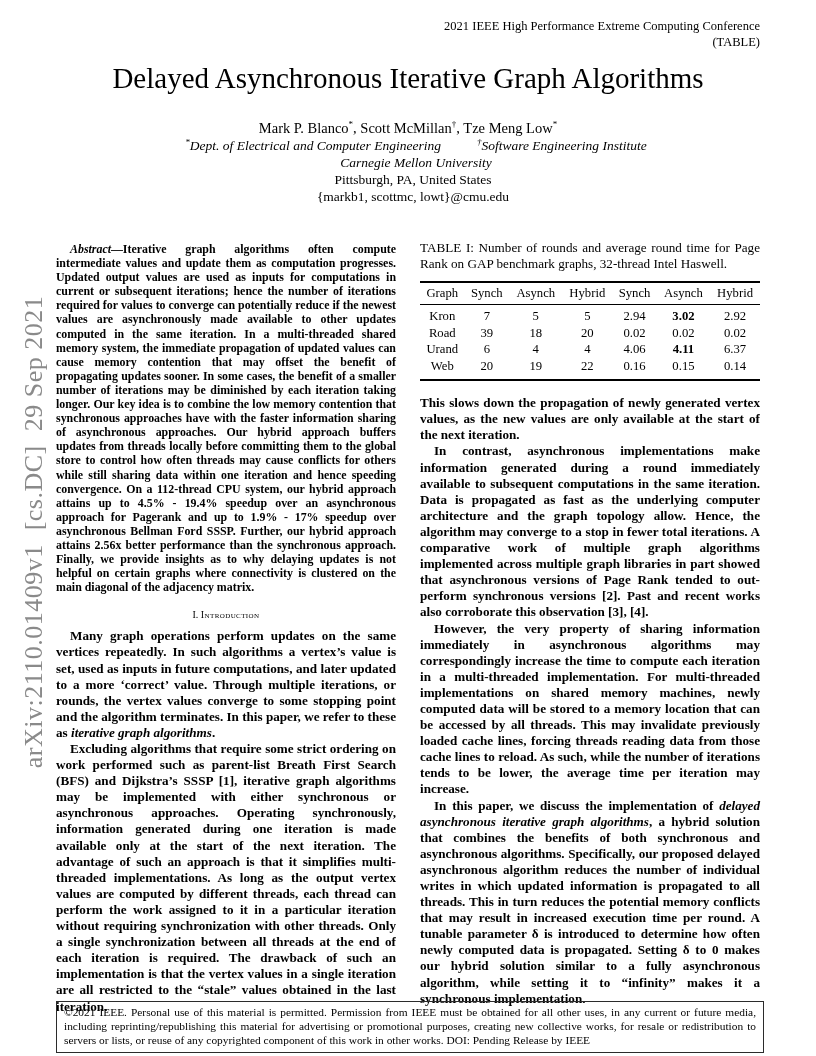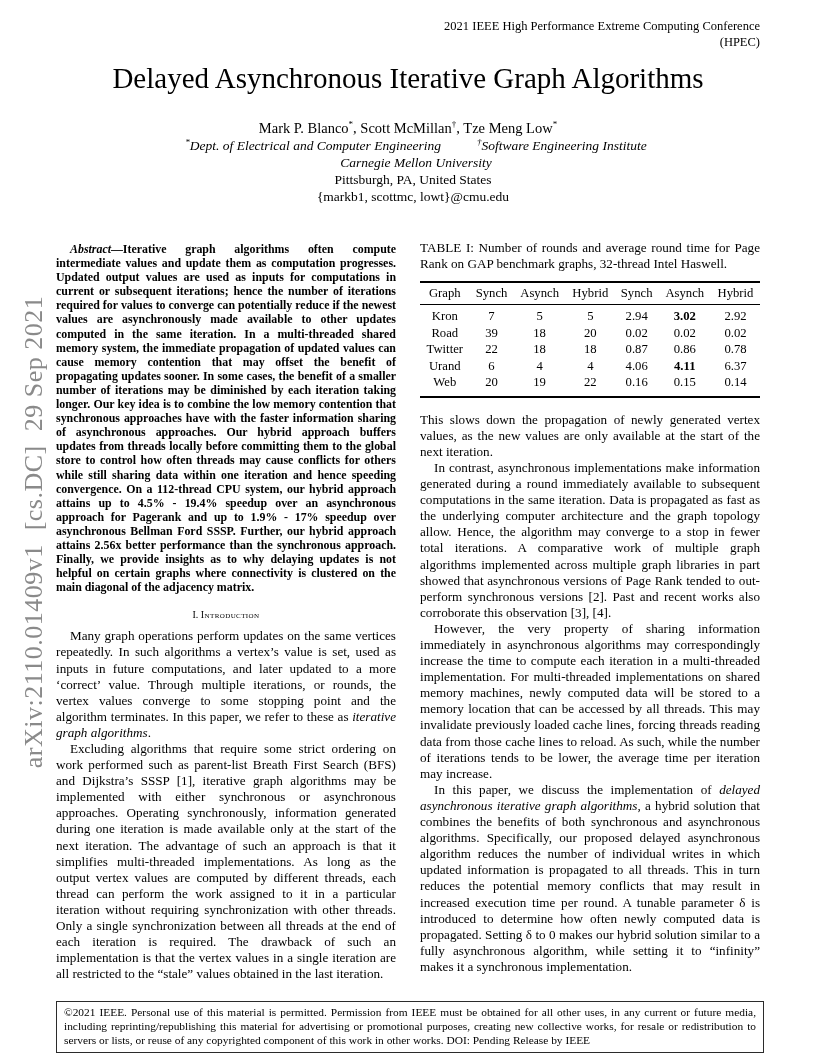--- a/index.html
+++ b/index.html
@@ -38,21 +38,21 @@
     font-weight:bold;font-size:11.9px;line-height:14.1px;
     text-align:justify;text-indent:14px;margin:2px 0 15px 0;
   }
   .abstract .abstract-label{font-style:italic;}
   .section-heading{
     text-align:center;font-size:10px;margin:11px 0 8px 0;font-weight:normal;
   }
   .section-heading .sc{font-variant:small-caps;letter-spacing:0.4px;}
   .body-par{
     font-size:13.15px;line-height:16.1px;text-align:justify;
-    margin:0;text-indent:14px;
+    margin:0;text-indent:14px;font-weight:bold;
   }
   .body-par.no-indent{text-indent:0;}
   .body-par .ital{font-style:italic;}
   .table-caption{
     font-size:13.15px;line-height:16.1px;text-align:justify;margin:0 0 9px 0;
   }
   table.data-table{
     width:100%;border-collapse:collapse;table-layout:auto;
     border-top:2px solid #000;border-bottom:2px solid #000;
     font-size:12.7px;margin:0 0 14px 0;
@@ -67,21 +67,21 @@
     position:absolute;left:56px;top:1001px;width:692px;
     border:1px solid #2b2b2b;padding:4px 7px;
     font-size:11.4px;line-height:13.9px;text-align:justify;
   }
 </style>
 </head>
 <body>
 
 <div class="page-header">
   <div>2021 IEEE High Performance Extreme Computing Conference</div>
-  <div>(HPEC)</div>
+  <div>(TABLE)</div>
 </div>
 
 <div class="arxiv-watermark">arXiv:2110.01409v1  [cs.DC]  29 Sep 2021</div>
 
 <h1 class="paper-title">Delayed Asynchronous Iterative Graph Algorithms</h1>
 
 <div class="author-block">
   <div class="author-line"><span>Mark P. Blanco</span><sup>*</sup><span>, </span><span>Scott McMillan</span><sup>†</sup><span>, </span><span>Tze Meng Low</span><sup>*</sup></div>
   <div class="affil-line"><sup>*</sup><span>Dept. of Electrical and Computer Engineering</span><span class="affil-gap"></span><sup>†</sup><span>Software Engineering Institute</span></div>
   <div class="affil-line">Carnegie Mellon University</div>
@@ -128,29 +128,20 @@
           <tr>
             <td>Road</td>
             <td>39</td>
             <td>18</td>
             <td>20</td>
             <td>0.02</td>
             <td>0.02</td>
             <td>0.02</td>
           </tr>
           <tr>
-            <td>Twitter</td>
-            <td>22</td>
-            <td>18</td>
-            <td>18</td>
-            <td>0.87</td>
-            <td>0.86</td>
-            <td>0.78</td>
-          </tr>
-          <tr>
             <td>Urand</td>
             <td>6</td>
             <td>4</td>
             <td>4</td>
             <td>4.06</td>
             <td class="bold">4.11</td>
             <td>6.37</td>
           </tr>
           <tr>
             <td>Web</td>

